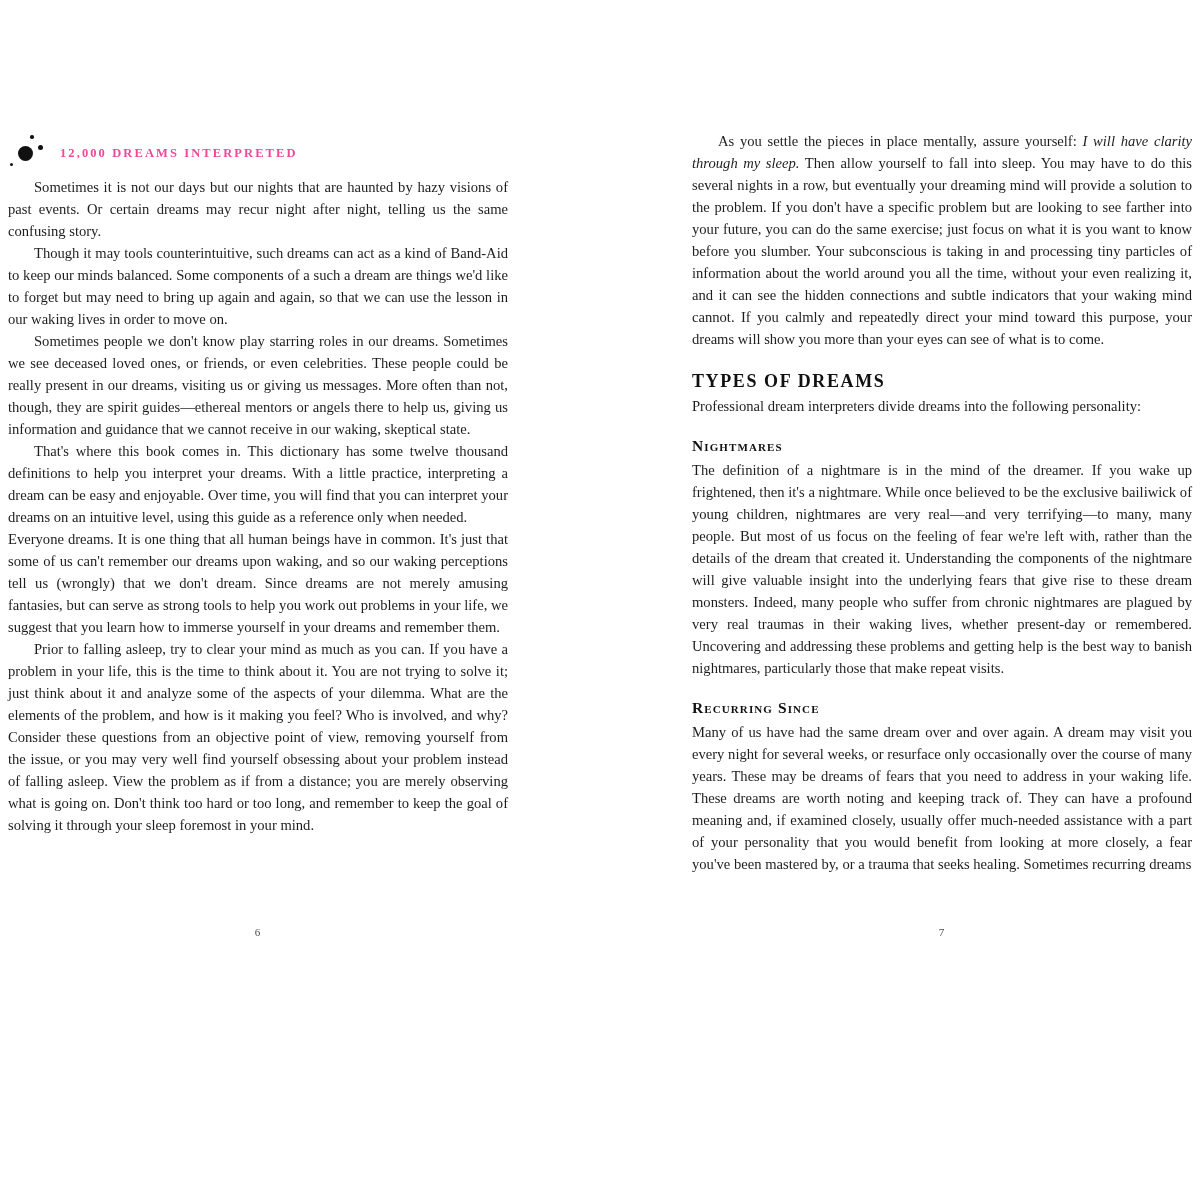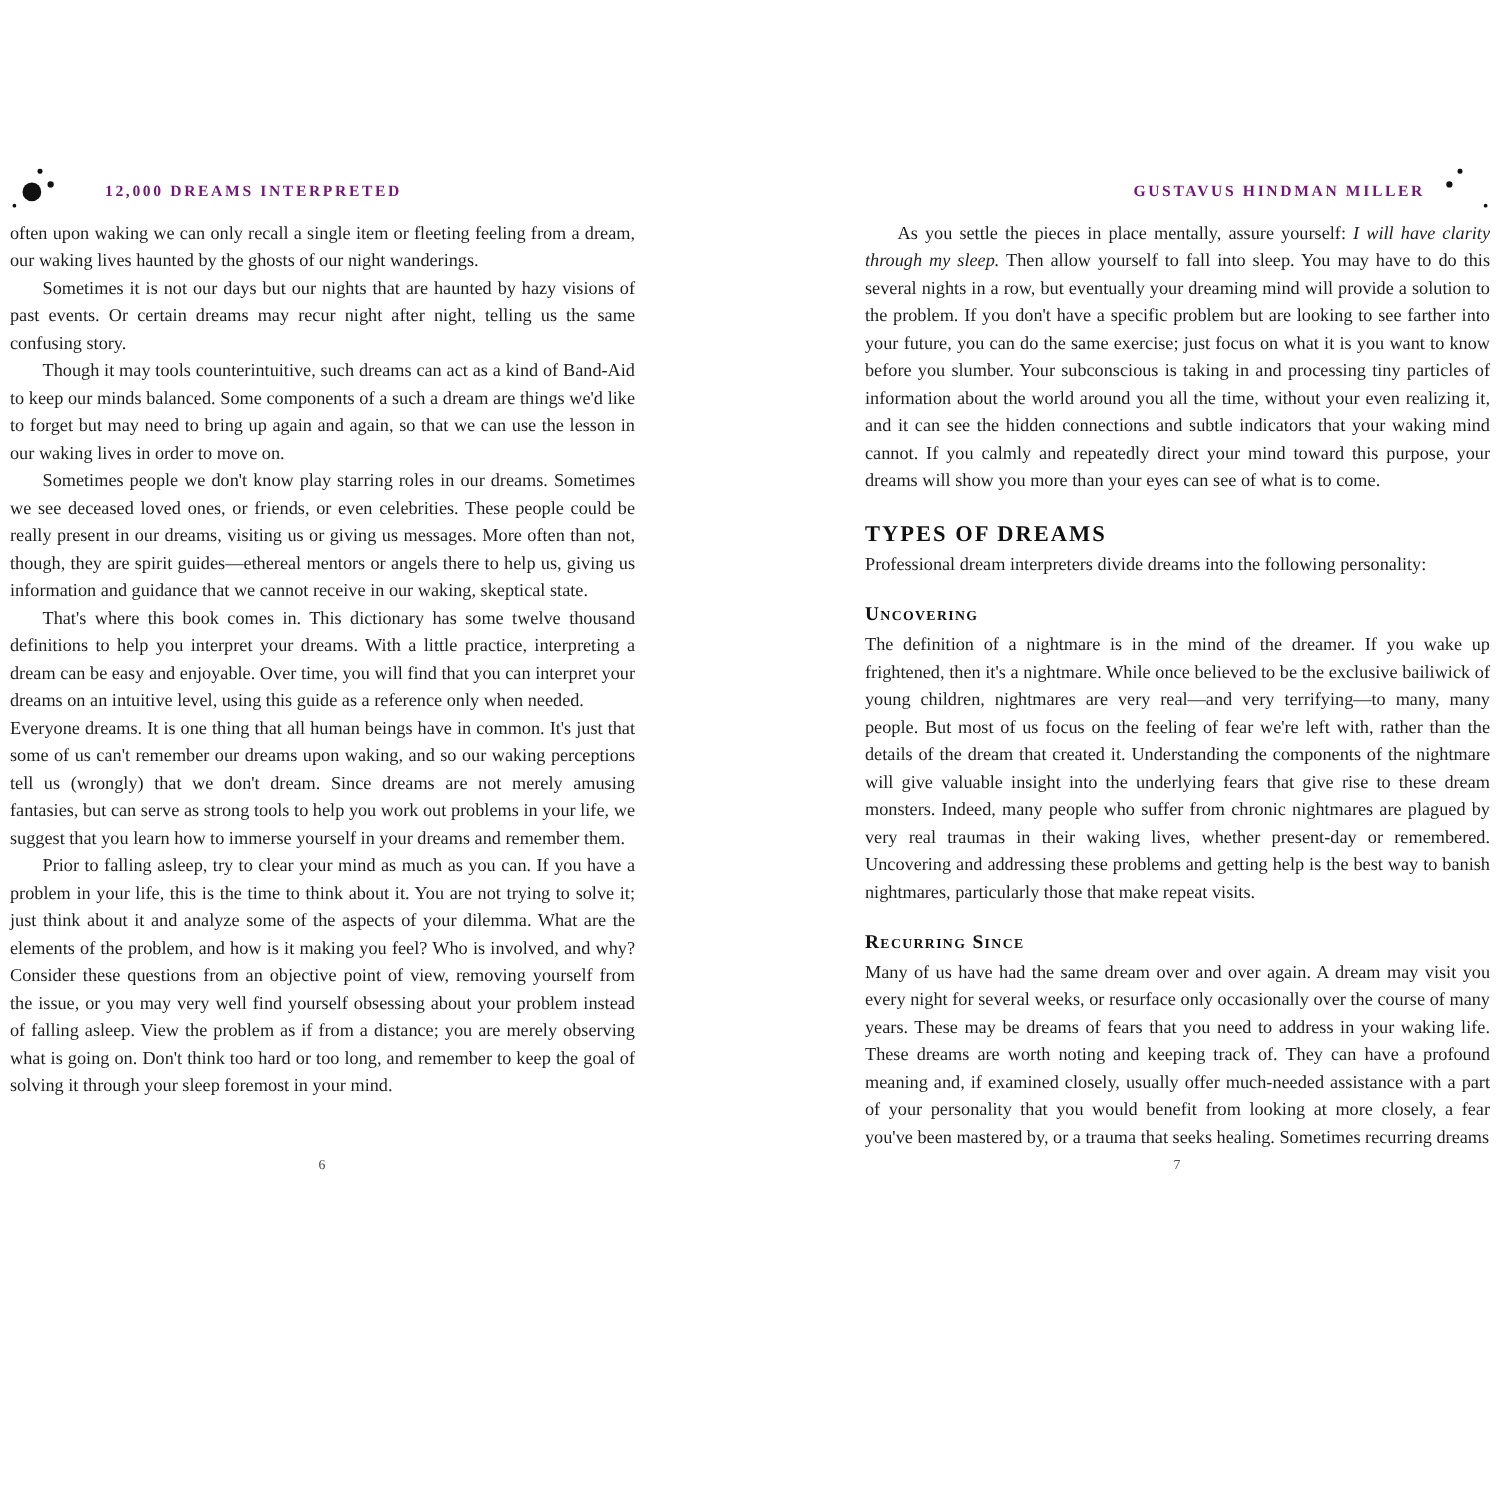--- a/index.html
+++ b/index.html
@@ -42,23 +42,22 @@
     align-items: center;
     white-space: nowrap;
   }
   .runhead-left  { justify-content: flex-start; }
   .runhead-right { justify-content: flex-end; }
 
   .runhead-text {
     font-size: 12.5px;
     letter-spacing: 2.1px;
     font-weight: bold;
-    color: #701a75;
+    color: #ec4899;
     text-transform: uppercase;
-    margin-left: 24px;
   }
 
   
   .ornament {
     position: relative;
     width: 52px;
     height: 40px;
     flex: 0 0 52px;
   }
   .ornament.right { transform: scaleX(-1); }
@@ -140,52 +139,43 @@
       <span class="ornament">
         <span class="moon"></span>
         <span class="star s1"></span>
         <span class="star s2"></span>
         <span class="star s3"></span>
       </span>
       <span class="runhead-text">12,000 DREAMS INTERPRETED</span>
     </div>
 
     <div class="col">
-      <p class="noindent">often upon waking we can only recall a single item or fleeting feeling from a dream, our waking lives haunted by the ghosts of our night wanderings.</p>
       <p>Sometimes it is not our days but our nights that are haunted by hazy visions of past events. Or certain dreams may recur night after night, telling us the same confusing story.</p>
       <p>Though it may tools counterintuitive, such dreams can act as a kind of Band-Aid to keep our minds balanced. Some components of a such a dream are things we'd like to forget but may need to bring up again and again, so that we can use the lesson in our waking lives in order to move on.</p>
       <p>Sometimes people we don't know play starring roles in our dreams. Sometimes we see deceased loved ones, or friends, or even celebrities. These people could be really present in our dreams, visiting us or giving us messages. More often than not, though, they are spirit guides—ethereal mentors or angels there to help us, giving us information and guidance that we cannot receive in our waking, skeptical state.</p>
       <p>That's where this book comes in. This dictionary has some twelve thousand definitions to help you interpret your dreams. With a little practice, interpreting a dream can be easy and enjoyable. Over time, you will find that you can interpret your dreams on an intuitive level, using this guide as a reference only when needed.</p>
 
 
       <p class="noindent">Everyone dreams. It is one thing that all human beings have in common. It's just that some of us can't remember our dreams upon waking, and so our waking perceptions tell us (wrongly) that we don't dream. Since dreams are not merely amusing fantasies, but can serve as strong tools to help you work out problems in your life, we suggest that you learn how to immerse yourself in your dreams and remember them.</p>
       <p>Prior to falling asleep, try to clear your mind as much as you can. If you have a problem in your life, this is the time to think about it. You are not trying to solve it; just think about it and analyze some of the aspects of your dilemma. What are the elements of the problem, and how is it making you feel? Who is involved, and why? Consider these questions from an objective point of view, removing yourself from the issue, or you may very well find yourself obsessing about your problem instead of falling asleep. View the problem as if from a distance; you are merely observing what is going on. Don't think too hard or too long, and remember to keep the goal of solving it through your sleep foremost in your mind.</p>
     </div>
 
     <div class="folio">6</div>
   </div>
 
   <div class="page page-right">
 
-    <div class="runhead runhead-right">
-      <span class="runhead-text">GUSTAVUS HINDMAN MILLER</span>
-      <span class="ornament right">
-        <span class="star s1"></span>
-        <span class="star s2"></span>
-        <span class="star s3"></span>
-      </span>
-    </div>
 
     <div class="col">
       <p><span>As you settle the pieces in place mentally, assure yourself: </span><em>I will have clarity through my sleep.</em><span> Then allow yourself to fall into sleep. You may have to do this several nights in a row, but eventually your dreaming mind will provide a solution to the problem. If you don't have a specific problem but are looking to see farther into your future, you can do the same exercise; just focus on what it is you want to know before you slumber. Your subconscious is taking in and processing tiny particles of information about the world around you all the time, without your even realizing it, and it can see the hidden connections and subtle indicators that your waking mind cannot. If you calmly and repeatedly direct your mind toward this purpose, your dreams will show you more than your eyes can see of what is to come.</span></p>
 
       <h2 class="section">TYPES OF DREAMS</h2>
       <p class="noindent">Professional dream interpreters divide dreams into the following personality:</p>
 
-      <h3 class="subsection">Uncovering</h3>
+      <h3 class="subsection">Nightmares</h3>
       <p class="noindent">The definition of a nightmare is in the mind of the dreamer. If you wake up frightened, then it's a nightmare. While once believed to be the exclusive bailiwick of young children, nightmares are very real—and very terrifying—to many, many people. But most of us focus on the feeling of fear we're left with, rather than the details of the dream that created it. Understanding the components of the nightmare will give valuable insight into the underlying fears that give rise to these dream monsters. Indeed, many people who suffer from chronic nightmares are plagued by very real traumas in their waking lives, whether present-day or remembered. Uncovering and addressing these problems and getting help is the best way to banish nightmares, particularly those that make repeat visits.</p>
 
       <h3 class="subsection">Recurring Since</h3>
       <p class="noindent">Many of us have had the same dream over and over again. A dream may visit you every night for several weeks, or resurface only occasionally over the course of many years. These may be dreams of fears that you need to address in your waking life. These dreams are worth noting and keeping track of. They can have a profound meaning and, if examined closely, usually offer much-needed assistance with a part of your personality that you would benefit from looking at more closely, a fear you've been mastered by, or a trauma that seeks healing. Sometimes recurring dreams</p>
     </div>
 
     <div class="folio">7</div>
   </div>
 
 </div>

